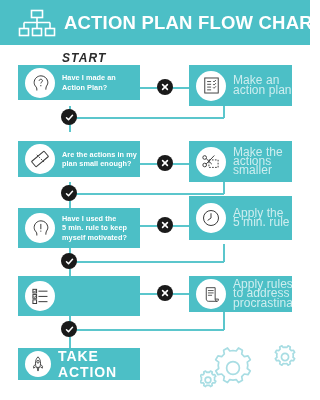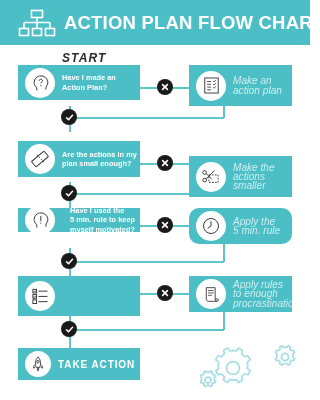--- a/index.html
+++ b/index.html
@@ -46,25 +46,25 @@
     background:#ffffff;flex:0 0 auto;
     margin-left:7px;margin-right:7px;
     display:flex;align-items:center;justify-content:center;
   }
   .box .ic svg{display:block;}
   .q-text{
     color:#ffffff;font-size:7.3px;font-weight:bold;
     line-height:9.2px;letter-spacing:.05px;
   }
   .a-text{
-    color:#ffffff;opacity:.72;font-size:10px;font-weight:normal;
-    line-height:9.2px;letter-spacing:.05px;font-style:italic;
+    color:#ffffff;opacity:.72;font-size:12px;font-weight:normal;
+    line-height:9.2px;letter-spacing:.05px;
   }
   .final-text{
-    color:#ffffff;font-size:10px;font-weight:bold;letter-spacing:.9px;
+    color:#ffffff;font-size:14px;font-weight:bold;letter-spacing:.9px;
   }
 
   
   .node{
     position:absolute;width:16px;height:16px;border-radius:50%;
     background:#1A1A1A;display:flex;align-items:center;justify-content:center;
   }
   .node svg{display:block;}
 
   
@@ -159,56 +159,56 @@
       </svg>
     </span>
     <div class="q-text" style="white-space:pre-line;">Are the actions in my
 plan small enough?</div>
   </div>
   <div class="node" style="left:157px;top:155px;">
     <svg width="8" height="8" viewBox="0 0 10 10" stroke="#ffffff" stroke-width="2" stroke-linecap="round">
         <path d="M2 2 L8 8 M8 2 L2 8"></path>
       </svg>
   </div>
-  <div class="box" style="left:189px;top:141px;width:103px;height:41px;margin-top:15px;">
+  <div class="box" style="left:189px;top:141px;width:103px;height:41px;">
     <span class="ic">
       <svg width="20" height="20" viewBox="0 0 24 24" fill="none" stroke="#3b3b3b" stroke-width="1.15">
         <rect x="9.5" y="9.5" width="11" height="9" stroke-dasharray="2 1.6"></rect>
         <circle cx="4.4" cy="15.6" r="2.2"></circle>
         <circle cx="4.4" cy="6.6" r="2.2"></circle>
         <path d="M6.2 14.4 L16 4.2 M6.2 7.8 L13 14.6"></path>
       </svg>
     </span>
     <div class="a-text" style="white-space:pre-line;">Make the
 actions smaller</div>
   </div>
   <div class="node" style="left:61px;top:185px;">
     <svg width="9" height="9" viewBox="0 0 12 12" fill="none" stroke="#ffffff" stroke-width="2" stroke-linecap="round" stroke-linejoin="round">
         <path d="M2 6.3 L4.7 9 L10 3"></path>
       </svg>
   </div>
 
-  <div class="box" style="left:18px;top:208px;width:122px;height:24px;gap:8px;">
+  <div class="box" style="left:18px;top:208px;width:122px;height:40px;">
     <span class="ic">
       <svg width="20" height="20" viewBox="0 0 24 24" fill="none" stroke="#3b3b3b" stroke-width="1.2">
         <path d="M19 20c0-3 .6-4 1.6-5.6.9-1.5 1-3 .6-4.6C20.3 6 17 3.4 13.2 3.4 8.6 3.4 5 7 5 11.4c0 2.1.8 3.7 2.2 5.2.7.8 1 1.6 1 2.6V21"></path>
         <path d="M13 7.6 V13" stroke-linecap="round"></path>
         <circle cx="13" cy="15.6" r=".75" fill="#3b3b3b" stroke="none"></circle>
       </svg>
     </span>
     <div class="q-text" style="white-space:pre-line;">Have I used the
 5 min. rule to keep
 myself motivated?</div>
   </div>
   <div class="node" style="left:157px;top:217px;">
     <svg width="8" height="8" viewBox="0 0 10 10" stroke="#ffffff" stroke-width="2" stroke-linecap="round">
         <path d="M2 2 L8 8 M8 2 L2 8"></path>
       </svg>
   </div>
-  <div class="box" style="left:189px;top:208px;width:103px;height:36px;border-radius:10px;">
+  <div class="box" style="left:189px;top:196px;width:103px;height:44px;">
     <span class="ic">
       <svg width="20" height="20" viewBox="0 0 24 24" fill="none" stroke="#3b3b3b" stroke-width="1.2">
         <circle cx="12" cy="12" r="9"></circle>
         <path d="M12 6.8 V12 L8.4 14.6" stroke-linecap="round"></path>
       </svg>
     </span>
     <div class="a-text" style="white-space:pre-line;">Apply the
 5 min. rule</div>
   </div>
   <div class="node" style="left:61px;top:253px;">
@@ -235,21 +235,21 @@
   </div>
   <div class="box" style="left:189px;top:276px;width:103px;height:36px;">
     <span class="ic">
       <svg width="19" height="19" viewBox="0 0 24 24" fill="none" stroke="#3b3b3b" stroke-width="1.15">
         <path d="M5.4 3.4h11.2v14.4c0 1.6 1 2.8 2.4 2.8H8.2c-1.6 0-2.8-1.2-2.8-2.8z"></path>
         <path d="M16.6 17.8h4.2v.8c0 1.2-.9 2-2.1 2"></path>
         <path d="M8 7h6.2 M8 10h6.2 M8 13h4.2" stroke-width="1.05" stroke-linecap="round"></path>
       </svg>
     </span>
     <div class="a-text" style="white-space:pre-line;">Apply rules
-to enough
+to address
 procrastination</div>
   </div>
   <div class="node" style="left:61px;top:321px;">
     <svg width="9" height="9" viewBox="0 0 12 12" fill="none" stroke="#ffffff" stroke-width="2" stroke-linecap="round" stroke-linejoin="round">
         <path d="M2 6.3 L4.7 9 L10 3"></path>
       </svg>
   </div>
 
   <div class="box" style="left:18px;top:348px;width:122px;height:32px;">
     <span class="ic" style="width:26px;height:26px;">

